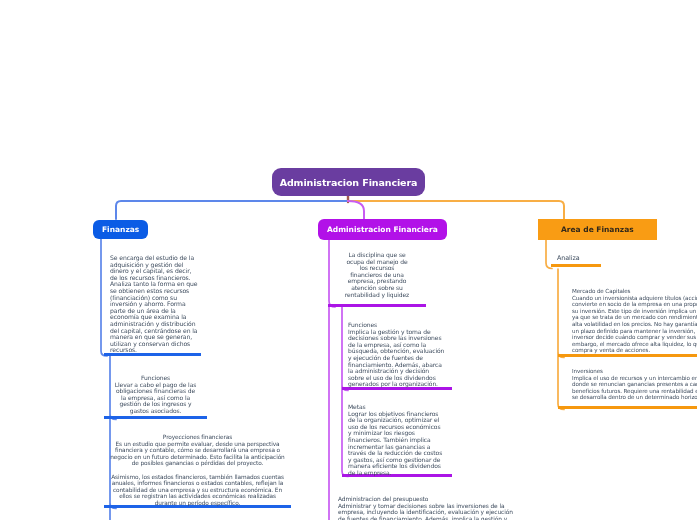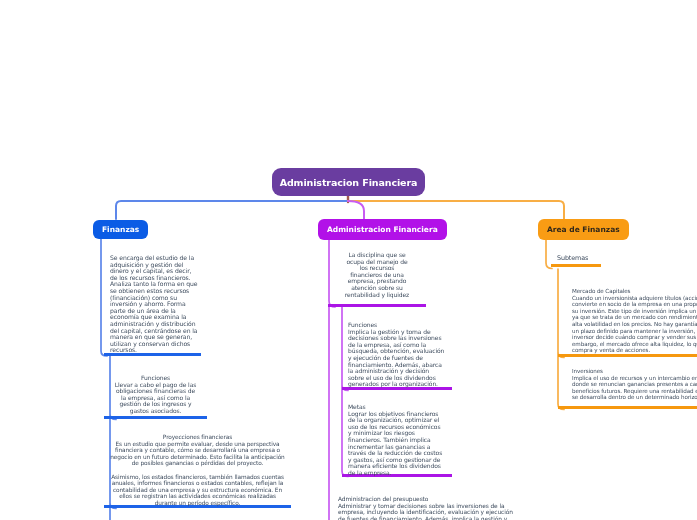--- a/index.html
+++ b/index.html
@@ -46,22 +46,22 @@
   }
   .node-finanzas{
     left:93px;top:220px;height:19px;padding:8px 9px;
     background:var(--c-blue);border-radius:6px;font-size:7.5px;
   }
   .node-admin{
     left:318px;top:219px;height:21px;padding:0 9px;
     background:var(--c-magenta);border-radius:6px;font-size:7.5px;
   }
   .node-area{
-    left:538px;top:219px;height:21px;padding:0 9px;
-    background:var(--c-orange);border-radius:6px;font-size:7.5px;
+    left:538px;top:219px;height:21px;padding:0 23px;
+    background:var(--c-orange);border-radius:0;font-size:7.5px;
     color:var(--c-orange-node-text);
     align-items:center;
   }
 
   .tblock{
     position:absolute;white-space:pre;overflow:visible;
     font-size:6px;line-height:6.6px;letter-spacing:-0.1px;color:var(--c-text);
   }
   .u-blue{border-bottom:3px solid var(--c-blue-underline);}
   .u-magenta{border-bottom:3px solid var(--c-magenta-underline);}
@@ -176,21 +176,21 @@
 incrementar las ganancias a
 través de la reducción de costos
 y gastos, así como gestionar de
 manera eficiente los dividendos
 de la empresa.</div>
   <div class="tblock t-left b-m4">Administracion del presupuesto
 Administrar y tomar decisiones sobre las inversiones de la
 empresa, incluyendo la identificación, evaluación y ejecución
 de fuentes de financiamiento. Además, implica la gestión y</div>
 
-  <div class="tblock t-left u-orange b-sub">Subtemas</div>
+  <div class="tblock t-left u-orange b-sub">Analiza</div>
   <div class="tblock t-left u-orange b-r1">Mercado de Capitales
 Cuando un inversionista adquiere títulos (acciones), se
 convierte en socio de la empresa en una proporción según
 su inversión. Este tipo de inversión implica un alto riesgo,
 ya que se trata de un mercado con rendimientos variables y
 alta volatilidad en los precios. No hay garantía de retorno ni
 un plazo definido para mantener la inversión, ya que el
 inversor decide cuándo comprar y vender sus títulos. Sin
 embargo, el mercado ofrece alta liquidez, lo que facilita la
 compra y venta de acciones.</div>

